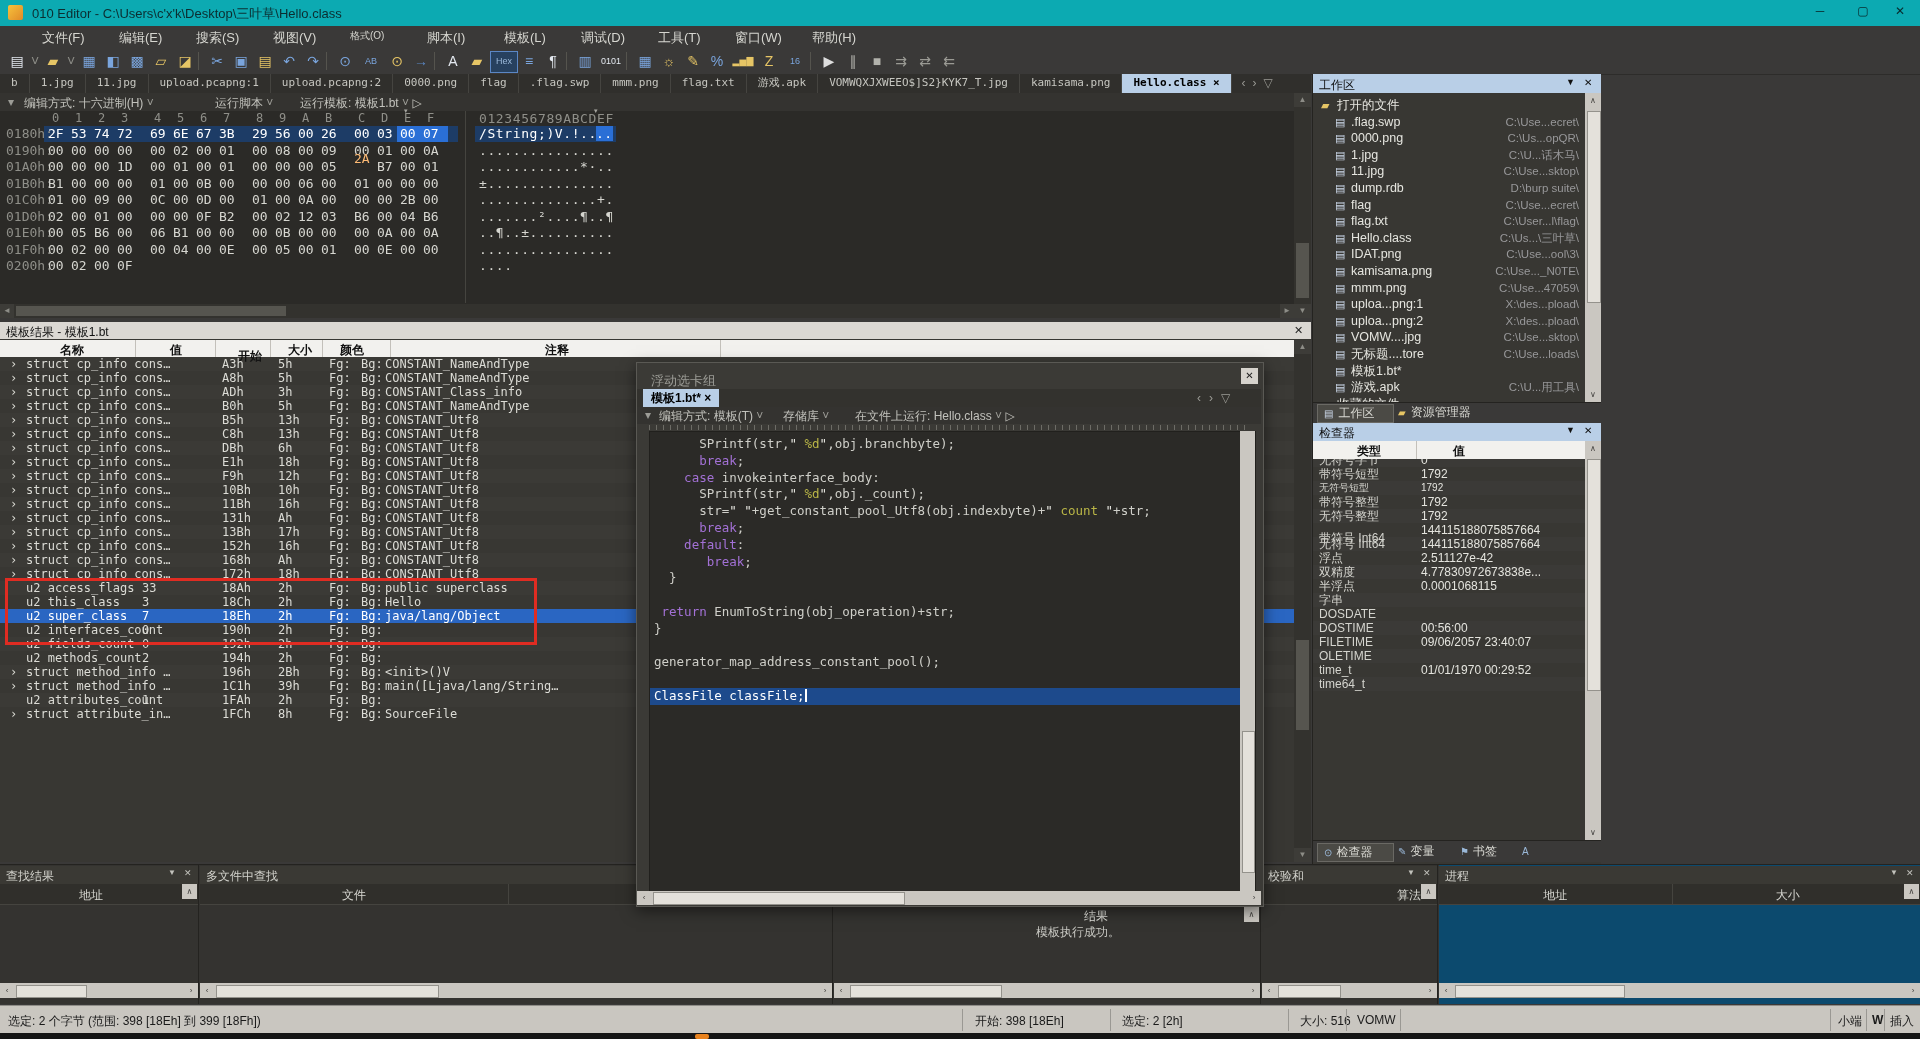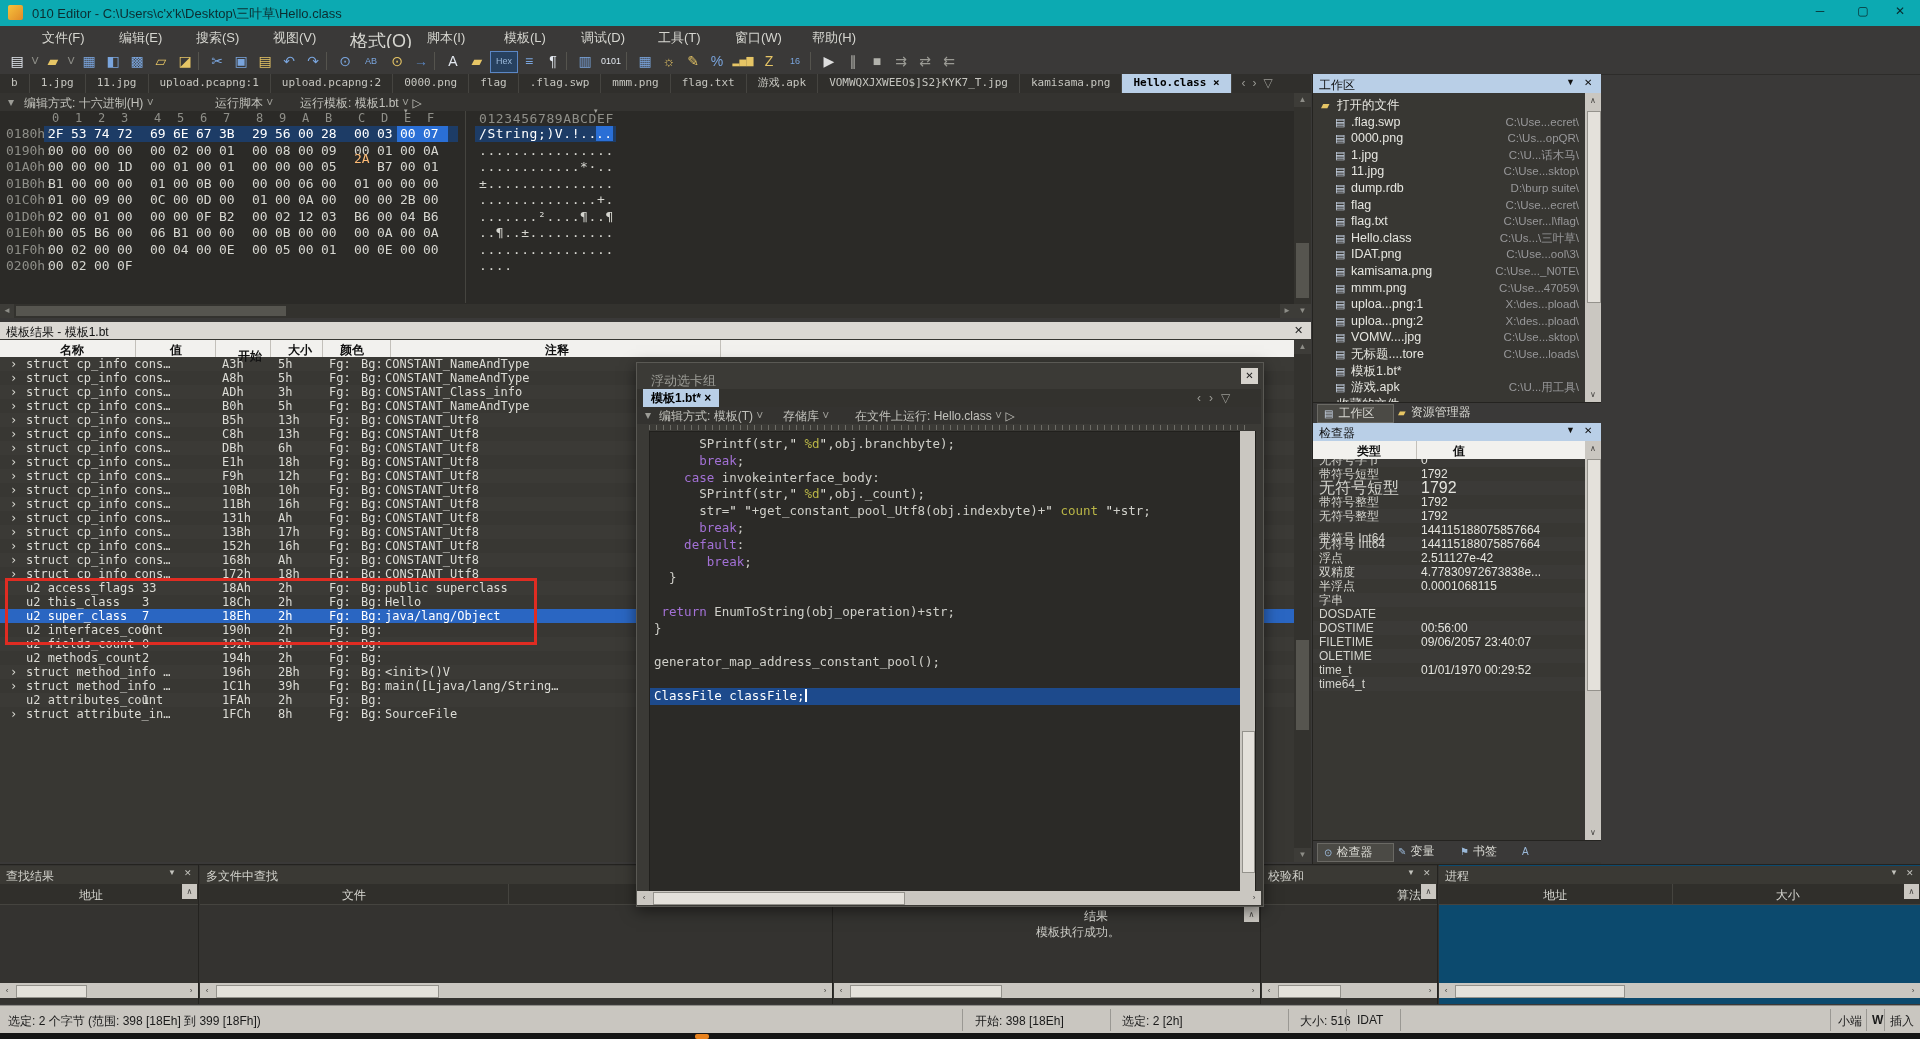--- a/index.html
+++ b/index.html
@@ -35,21 +35,21 @@
     <span class="abs" style="left:1800px;top:4px;width:40px;text-align:center;color:#092a2c;">─</span>
     <span class="abs" style="left:1843px;top:4px;width:40px;text-align:center;color:#092a2c;">▢</span>
     <span class="abs" style="left:1883px;top:4px;width:34px;text-align:center;color:#092a2c;">✕</span>
   </div>
 
   <div class="abs" style="left:0;top:26px;width:1920px;height:22px;background:#3a3938;border-bottom:1px solid #2d2c2a;margin-left:32px;">
       <div class="abs" style="left: 10px; top: 3px; color: rgb(214, 214, 208); font-size: 13px; white-space: pre;">文件(F)</div>
       <div class="abs" style="left: 87px; top: 3px; color: rgb(214, 214, 208); font-size: 13px; white-space: pre;">编辑(E)</div>
       <div class="abs" style="left: 164px; top: 3px; color: rgb(214, 214, 208); font-size: 13px; white-space: pre;">搜索(S)</div>
       <div class="abs" style="left: 241px; top: 3px; color: rgb(214, 214, 208); font-size: 13px; white-space: pre;">视图(V)</div>
-      <div class="abs" style="left: 318px; top: 3px; color: rgb(214, 214, 208); font-size: 18px; white-space: pre;">格式(O)</div>
+      <div class="abs" style="left: 318px; top: 3px; color: rgb(214, 214, 208); font-size: 10px; white-space: pre;">格式(O)</div>
       <div class="abs" style="left: 395px; top: 3px; color: rgb(214, 214, 208); font-size: 13px; white-space: pre;">脚本(I)</div>
       <div class="abs" style="left: 472px; top: 3px; color: rgb(214, 214, 208); font-size: 13px; white-space: pre;">模板(L)</div>
       <div class="abs" style="left: 549px; top: 3px; color: rgb(214, 214, 208); font-size: 13px; white-space: pre;">调试(D)</div>
       <div class="abs" style="left: 626px; top: 3px; color: rgb(214, 214, 208); font-size: 13px; white-space: pre;">工具(T)</div>
       <div class="abs" style="left: 703px; top: 3px; color: rgb(214, 214, 208); font-size: 13px; white-space: pre;">窗口(W)</div>
       <div class="abs" style="left: 780px; top: 3px; color: rgb(214, 214, 208); font-size: 13px; white-space: pre;">帮助(H)</div>
     </div>
 
   <div class="abs" style="left:0;top:48px;width:1920px;height:26px;background:#3a3938;border-bottom:1px solid #2d2c2a;">
       <div class="abs" style="left: 6px; top: 3px; width: 22px; height: 20px; line-height: 20px; text-align: center; color: rgb(227, 232, 239); font-size: 14px; white-space: nowrap;">▤</div>
@@ -151,21 +151,21 @@
         <div class="abs mono" style="left: 71px; top: 15px; color: rgb(255, 255, 255); font-size: 13px;">53</div>
         <div class="abs mono" style="left: 94px; top: 15px; color: rgb(255, 255, 255); font-size: 13px;">74</div>
         <div class="abs mono" style="left: 117px; top: 15px; color: rgb(255, 255, 255); font-size: 13px;">72</div>
         <div class="abs mono" style="left: 150px; top: 15px; color: rgb(255, 255, 255); font-size: 13px;">69</div>
         <div class="abs mono" style="left: 173px; top: 15px; color: rgb(255, 255, 255); font-size: 13px;">6E</div>
         <div class="abs mono" style="left: 196px; top: 15px; color: rgb(255, 255, 255); font-size: 13px;">67</div>
         <div class="abs mono" style="left: 219px; top: 15px; color: rgb(255, 255, 255); font-size: 13px;">3B</div>
         <div class="abs mono" style="left: 252px; top: 15px; color: rgb(255, 255, 255); font-size: 13px;">29</div>
         <div class="abs mono" style="left: 275px; top: 15px; color: rgb(255, 255, 255); font-size: 13px;">56</div>
         <div class="abs mono" style="left: 298px; top: 15px; color: rgb(255, 255, 255); font-size: 13px;">00</div>
-        <div class="abs mono" style="left: 321px; top: 15px; color: rgb(255, 255, 255); font-size: 13px;">28</div>
+        <div class="abs mono" style="left: 321px; top: 15px; color: rgb(255, 255, 255); font-size: 13px;">26</div>
         <div class="abs mono" style="left: 354px; top: 15px; color: rgb(255, 255, 255); font-size: 13px;">00</div>
         <div class="abs mono" style="left: 377px; top: 15px; color: rgb(255, 255, 255); font-size: 13px;">03</div>
         <div class="abs mono" style="left: 400px; top: 15px; color: rgb(255, 255, 255); font-size: 13px;">00</div>
         <div class="abs mono" style="left: 423px; top: 15px; color: rgb(255, 255, 255); font-size: 13px;">07</div>
         <div class="abs mono" style="left: 479px; top: 15px; color: rgb(255, 255, 255); font-size: 13px; letter-spacing: 0.6px; white-space: pre;">/String;)V.!..</div>
         <div class="abs mono" style="left: 595.9px; top: 15px; width: 16.7px; background: rgb(42, 111, 214); color: rgb(255, 255, 255); font-size: 13px; letter-spacing: 0.6px; white-space: pre;">..</div>
         <div class="abs mono" style="left: 6px; top: 31.5px; color: rgb(143, 143, 137); font-size: 13px;">0190h:</div>
         <div class="abs mono" style="left: 48px; top: 31.5px; color: rgb(214, 214, 208); font-size: 13px;">00</div>
         <div class="abs mono" style="left: 71px; top: 31.5px; color: rgb(214, 214, 208); font-size: 13px;">00</div>
         <div class="abs mono" style="left: 94px; top: 31.5px; color: rgb(214, 214, 208); font-size: 13px;">00</div>
@@ -775,21 +775,21 @@
           <div class="colsep" style="left: 103px;"></div>
         </div>
         <div class="abs" style="left: 0px; top: 12px; width: 272px; height: 14px; font-size: 12px; line-height: 14px; z-index: 0; background: rgba(255, 255, 255, 0.02);">
           <span class="abs nowrap" style="left: 6px; top: 0px; color: rgb(212, 212, 206);">无符号字节</span>
           <span class="abs nowrap" style="left: 108px; top: 0px; color: rgb(228, 228, 222);">0</span>
         </div>
         <div class="abs" style="left: 0px; top: 26px; width: 272px; height: 14px; font-size: 12px; line-height: 14px; z-index: 0;">
           <span class="abs nowrap" style="left: 6px; top: 0px; color: rgb(212, 212, 206);">带符号短型</span>
           <span class="abs nowrap" style="left: 108px; top: 0px; color: rgb(228, 228, 222);">1792</span>
         </div>
-        <div class="abs" style="left: 0px; top: 40px; width: 272px; height: 14px; font-size: 16px; line-height: 14px; z-index: 0; background: rgba(255, 255, 255, 0.02);">
+        <div class="abs" style="left: 0px; top: 40px; width: 272px; height: 14px; font-size: 10px; line-height: 14px; z-index: 0; background: rgba(255, 255, 255, 0.02);">
           <span class="abs nowrap" style="left: 6px; top: 0px; color: rgb(212, 212, 206);">无符号短型</span>
           <span class="abs nowrap" style="left: 108px; top: 0px; color: rgb(228, 228, 222);">1792</span>
         </div>
         <div class="abs" style="left: 0px; top: 54px; width: 272px; height: 14px; font-size: 12px; line-height: 14px; z-index: 0;">
           <span class="abs nowrap" style="left: 6px; top: 0px; color: rgb(212, 212, 206);">带符号整型</span>
           <span class="abs nowrap" style="left: 108px; top: 0px; color: rgb(228, 228, 222);">1792</span>
         </div>
         <div class="abs" style="left: 0px; top: 68px; width: 272px; height: 14px; font-size: 12px; line-height: 14px; z-index: 0; background: rgba(255, 255, 255, 0.02);">
           <span class="abs nowrap" style="left: 6px; top: 0px; color: rgb(212, 212, 206);">无符号整型</span>
           <span class="abs nowrap" style="left: 108px; top: 0px; color: rgb(228, 228, 222);">1792</span>
@@ -901,21 +901,21 @@
 
   <div class="abs" style="left:0;top:1005px;width:1920px;height:28px;background:#c9c6c0;color:#1a1a1a;border-top:1px solid #8f8d88;font-size:12px;">
     <span class="abs nowrap" style="left:8px;top:7px;">选定: 2 个字节 (范围: 398 [18Eh] 到 399 [18Fh])</span>
     <span class="abs" style="left:962px;top:3px;width:1px;height:22px;background:#9a9893;"></span>
     <span class="abs nowrap" style="left:975px;top:7px;">开始: 398 [18Eh]</span>
     <span class="abs" style="left:1110px;top:3px;width:1px;height:22px;background:#9a9893;"></span>
     <span class="abs nowrap" style="left:1122px;top:7px;">选定: 2 [2h]</span>
     <span class="abs" style="left:1288px;top:3px;width:1px;height:22px;background:#9a9893;"></span>
     <span class="abs nowrap" style="left:1300px;top:7px;">大小: 516</span>
     <span class="abs" style="left:1346px;top:3px;width:1px;height:22px;background:#9a9893;"></span>
-    <span class="abs nowrap" style="left:1357px;top:7px;">IDAT</span>
+    <span class="abs nowrap" style="left:1357px;top:7px;">VOMW</span>
     <span class="abs" style="left:1400px;top:3px;width:1px;height:22px;background:#9a9893;"></span>
     <span class="abs" style="left:1830px;top:3px;width:1px;height:22px;background:#9a9893;"></span>
     <span class="abs nowrap" style="left:1838px;top:7px;">小端</span>
     <span class="abs" style="left:1866px;top:3px;width:1px;height:22px;background:#9a9893;"></span>
     <span class="abs nowrap" style="left:1872px;top:7px;font-weight:bold;">W</span>
     <span class="abs" style="left:1884px;top:3px;width:1px;height:22px;background:#9a9893;"></span>
     <span class="abs nowrap" style="left:1890px;top:7px;">插入</span>
   </div>
 
   <div class="abs" style="left:0;top:1033px;width:1920px;height:6px;background:#151515;">

